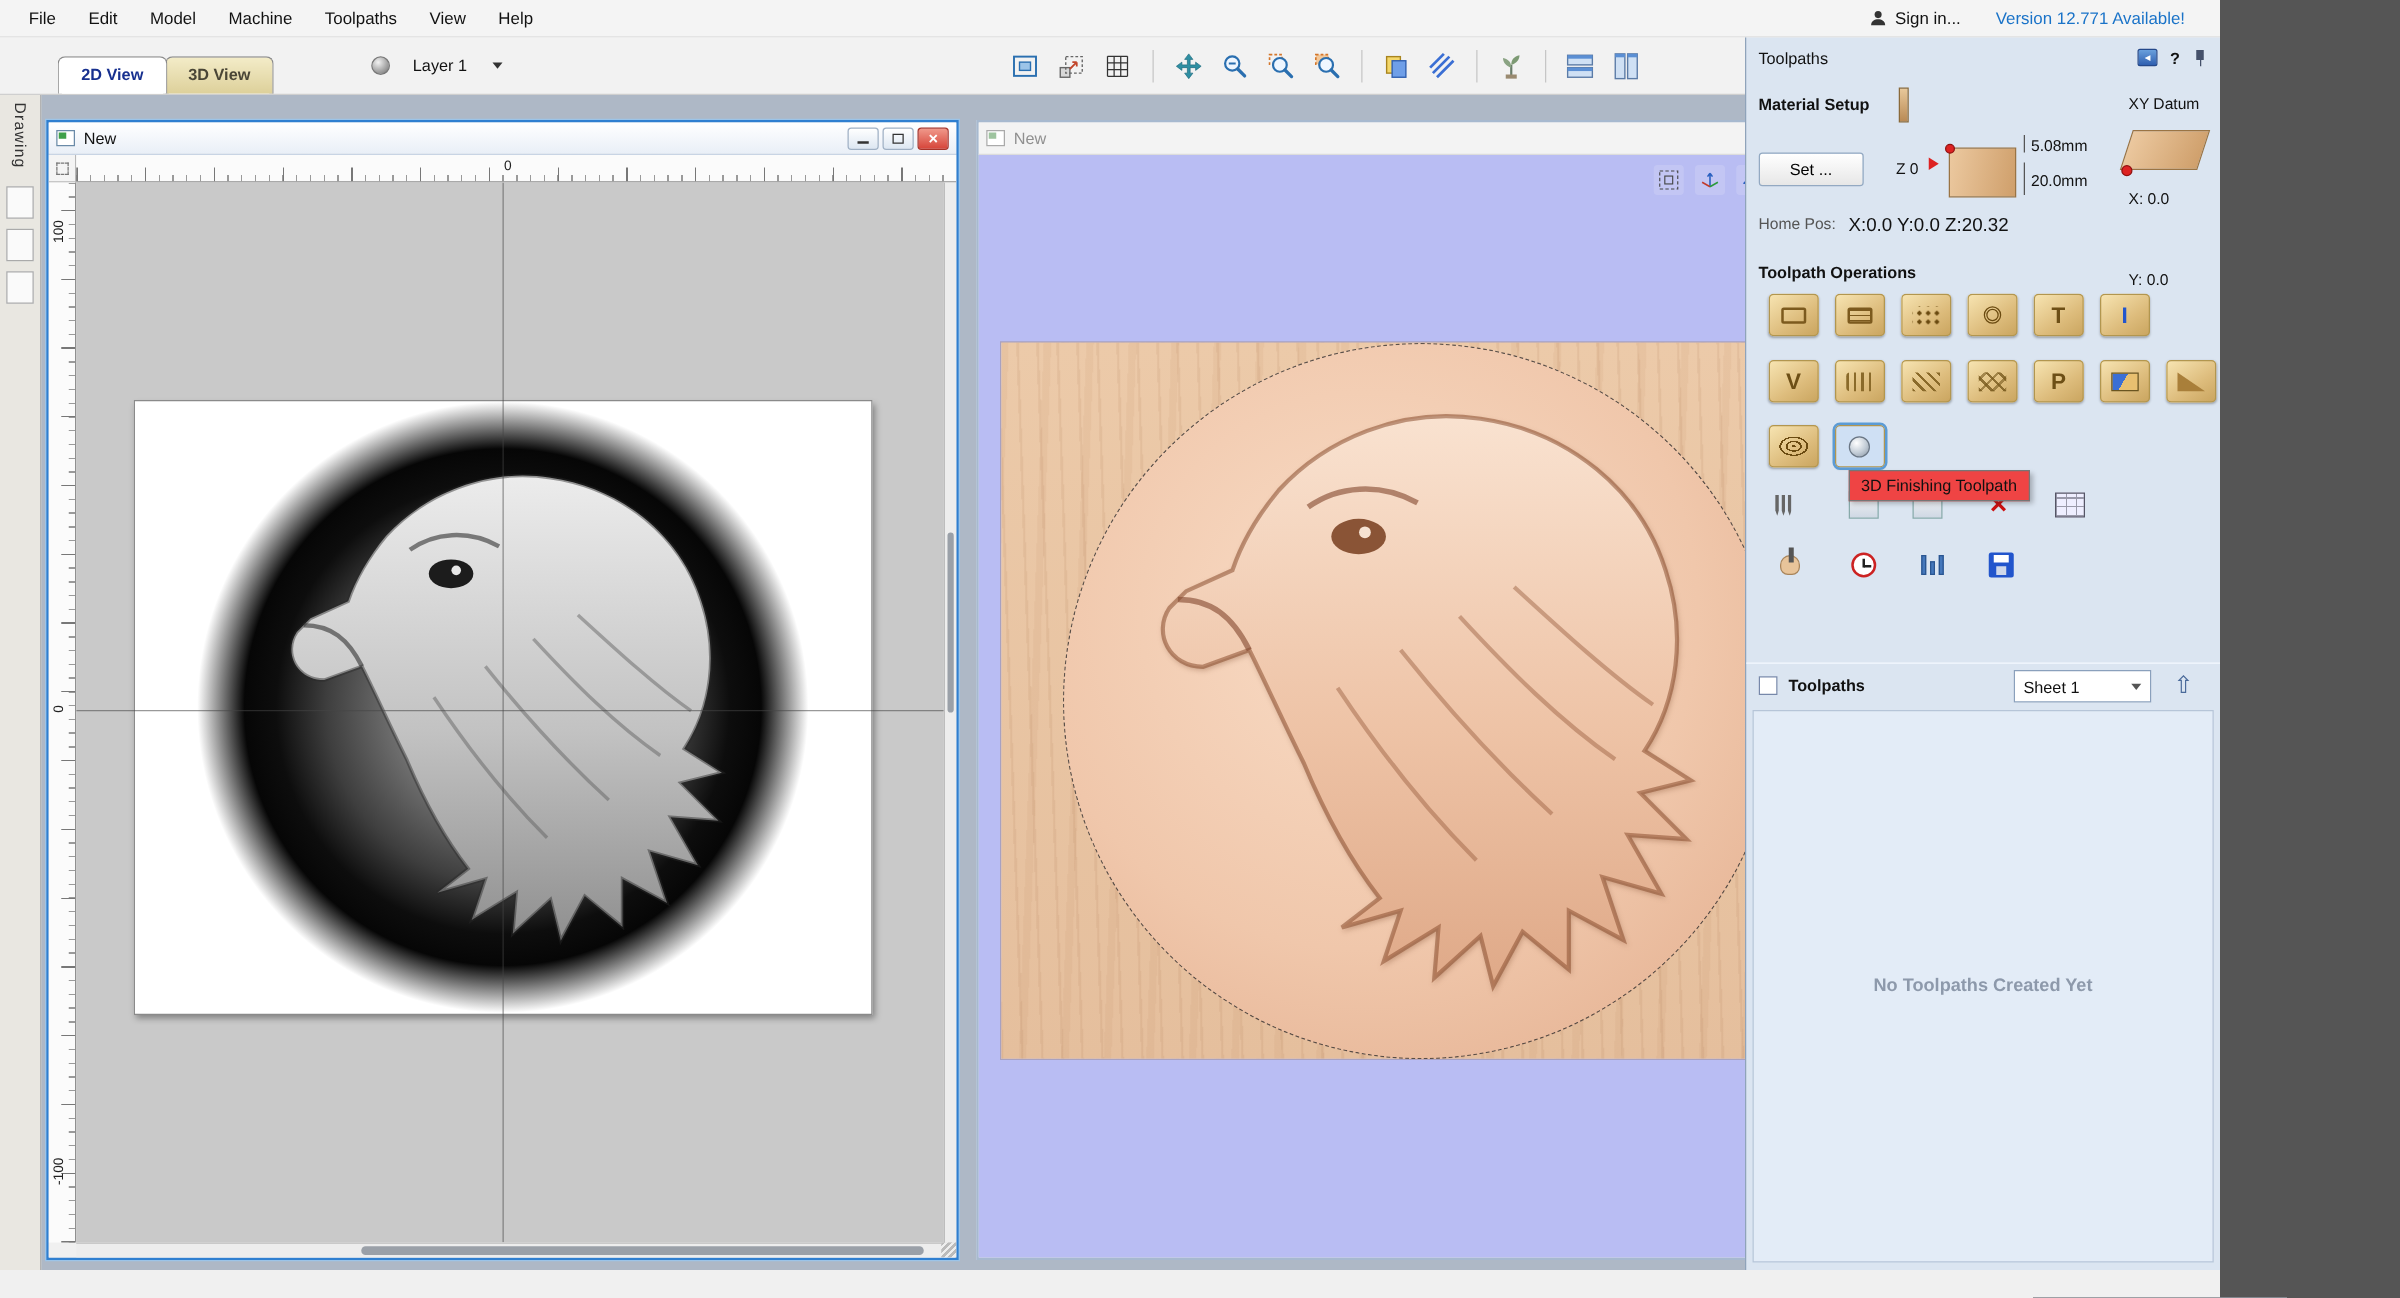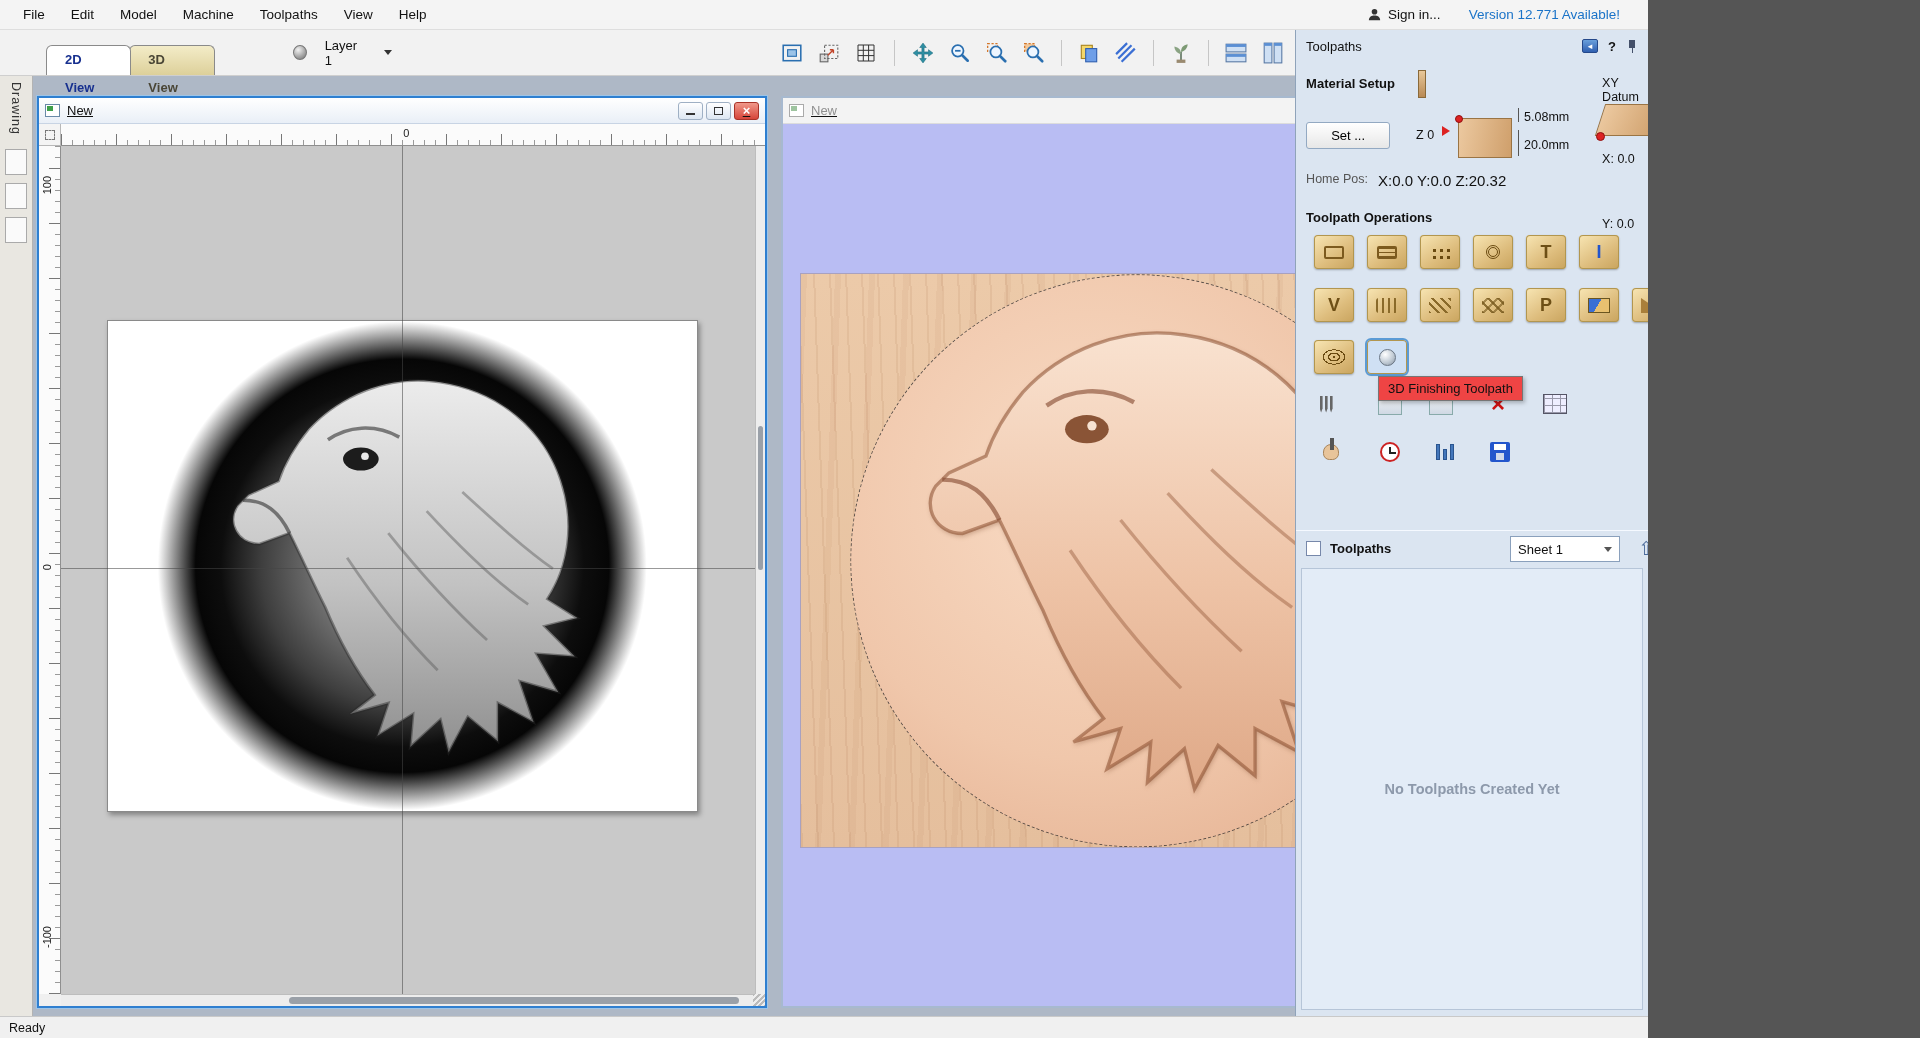--- a/index.html
+++ b/index.html
@@ -1,17 +1,17 @@
 <!DOCTYPE html>
 <html><head>
 <meta charset="utf-8">
 <style>
   * { margin:0; padding:0; box-sizing:border-box; }
   body { font-family:"Liberation Sans", sans-serif; background:#555; }
-  .app { position:relative; width:1648px; height:1038px; background:#f0f0f0; font-size:13px; color:#111; overflow:hidden; }
+  .app { position:relative; width:1776px; height:1038px; background:#f0f0f0; font-size:13px; color:#111; overflow:hidden; }
 
   
   .menubar { display:flex; align-items:center; height:30px; background:#f4f4f4; border-bottom:1px solid #dedede; padding:0 10px; }
   .menu-item { padding:0 13px; line-height:30px; cursor:default; font-size:13.5px; }
   .menubar-right { margin-left:auto; display:flex; align-items:center; gap:28px; padding-right:18px; }
   .signin { display:flex; align-items:center; gap:6px; font-size:13.5px; }
   .version { color:#1a73c8; font-size:13.5px; }
 
   
   .main { display:flex; height:986px; }
@@ -30,21 +30,21 @@
   .tbsep { width:1px; height:26px; background:#c6c6c6; margin:0 5px; }
   .tbicon { width:28px; height:28px; display:flex; align-items:center; justify-content:center; border-radius:3px; }
 
   
   .workarea { flex:1; display:flex; background:#aeb8c6; position:relative; }
   .drawstrip { width:33px; background:#e9e7e1; border-right:1px solid #b3b3b3; display:flex; flex-direction:column; align-items:center; padding-top:6px; gap:8px; }
   .drawlabel { writing-mode:vertical-rl; font-size:12.5px; color:#333; letter-spacing:1px; margin-bottom:6px; }
   .strip-slot { width:22px; height:26px; background:#fafafa; border:1px solid #aaa; }
 
   .mdi { flex:1; position:relative; }
-  .win { position:absolute; background:#f0f0f0; display:flex; flex-direction:column;text-decoration:underline; }
+  .win { position:absolute; background:#f0f0f0; display:flex; flex-direction:column; }
   .win2d { left:4px; top:20px; width:730px; height:912px; border:2px solid #2f7fd0; box-shadow:0 0 0 1px #9cc4e8; }
   .win3d { left:748px; top:20px; width:712px; height:912px; border:2px solid #a7b9cf; }
   .titlebar { height:26px; display:flex; align-items:center; padding:0 6px; gap:7px; flex:none; }
   .win2d .titlebar { background:linear-gradient(#ffffff,#e9eff7); border-bottom:1px solid #c8d4e4; }
   .win3d .titlebar { background:#f3f3f3; border-bottom:1px solid #dcdcdc; color:#909090; }
   .title-text { font-size:13px; }
   .doc-icon { width:15px; height:13px; background:#fff; border:1px solid #6a8aa8; position:relative; }
   .doc-icon i { position:absolute; left:1px; top:1px; width:6px; height:5px; background:#3fa04a; }
   .win3d .doc-icon { border-color:#aaa; } .win3d .doc-icon i { background:#9ec49f; }
   .winbtns { margin-left:auto; display:flex; gap:3px; }
@@ -568,17 +568,14 @@
         <span class="orderbtn" style="left:336px;">⇧</span>
         <span class="orderbtn" style="left:370px;">⇩</span>
       </div>
 
       <div class="tp-list">
         <span class="empty-msg">No Toolpaths Created Yet</span>
       </div>
     </div>
   </div>
 
-  <div class="statusbar">
-    <span>Ready</span>
-  </div>
 
 </div>
 
 </body></html>

